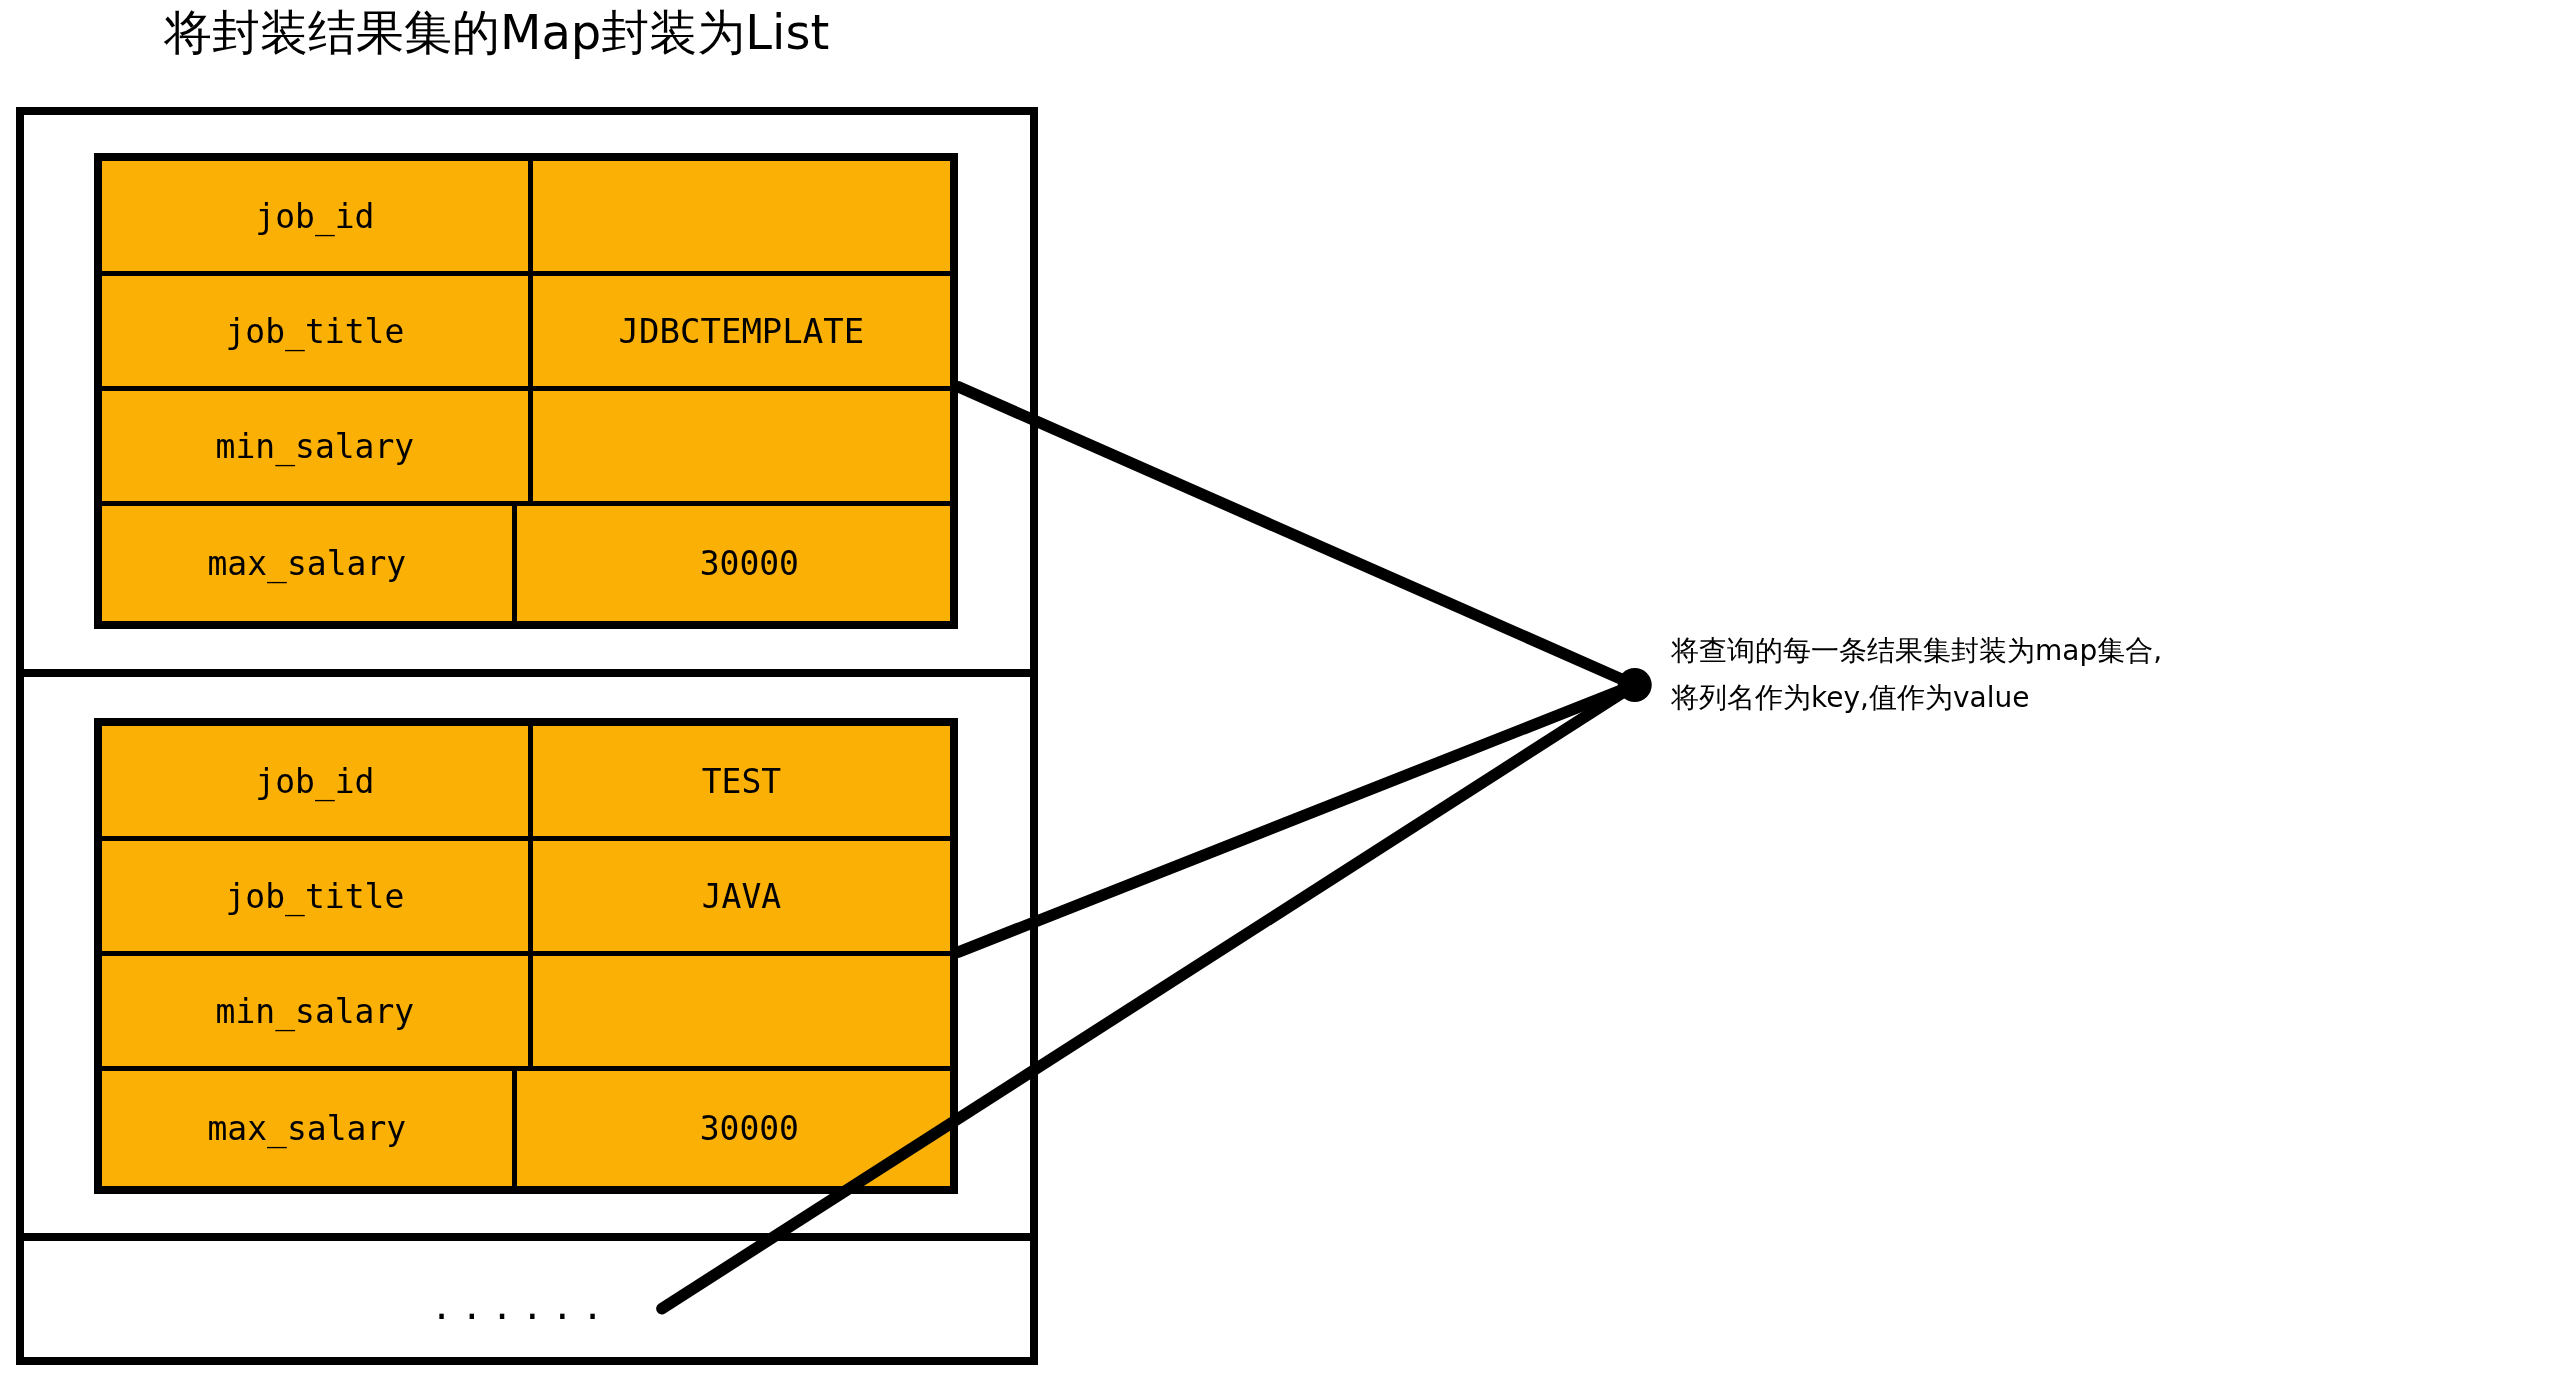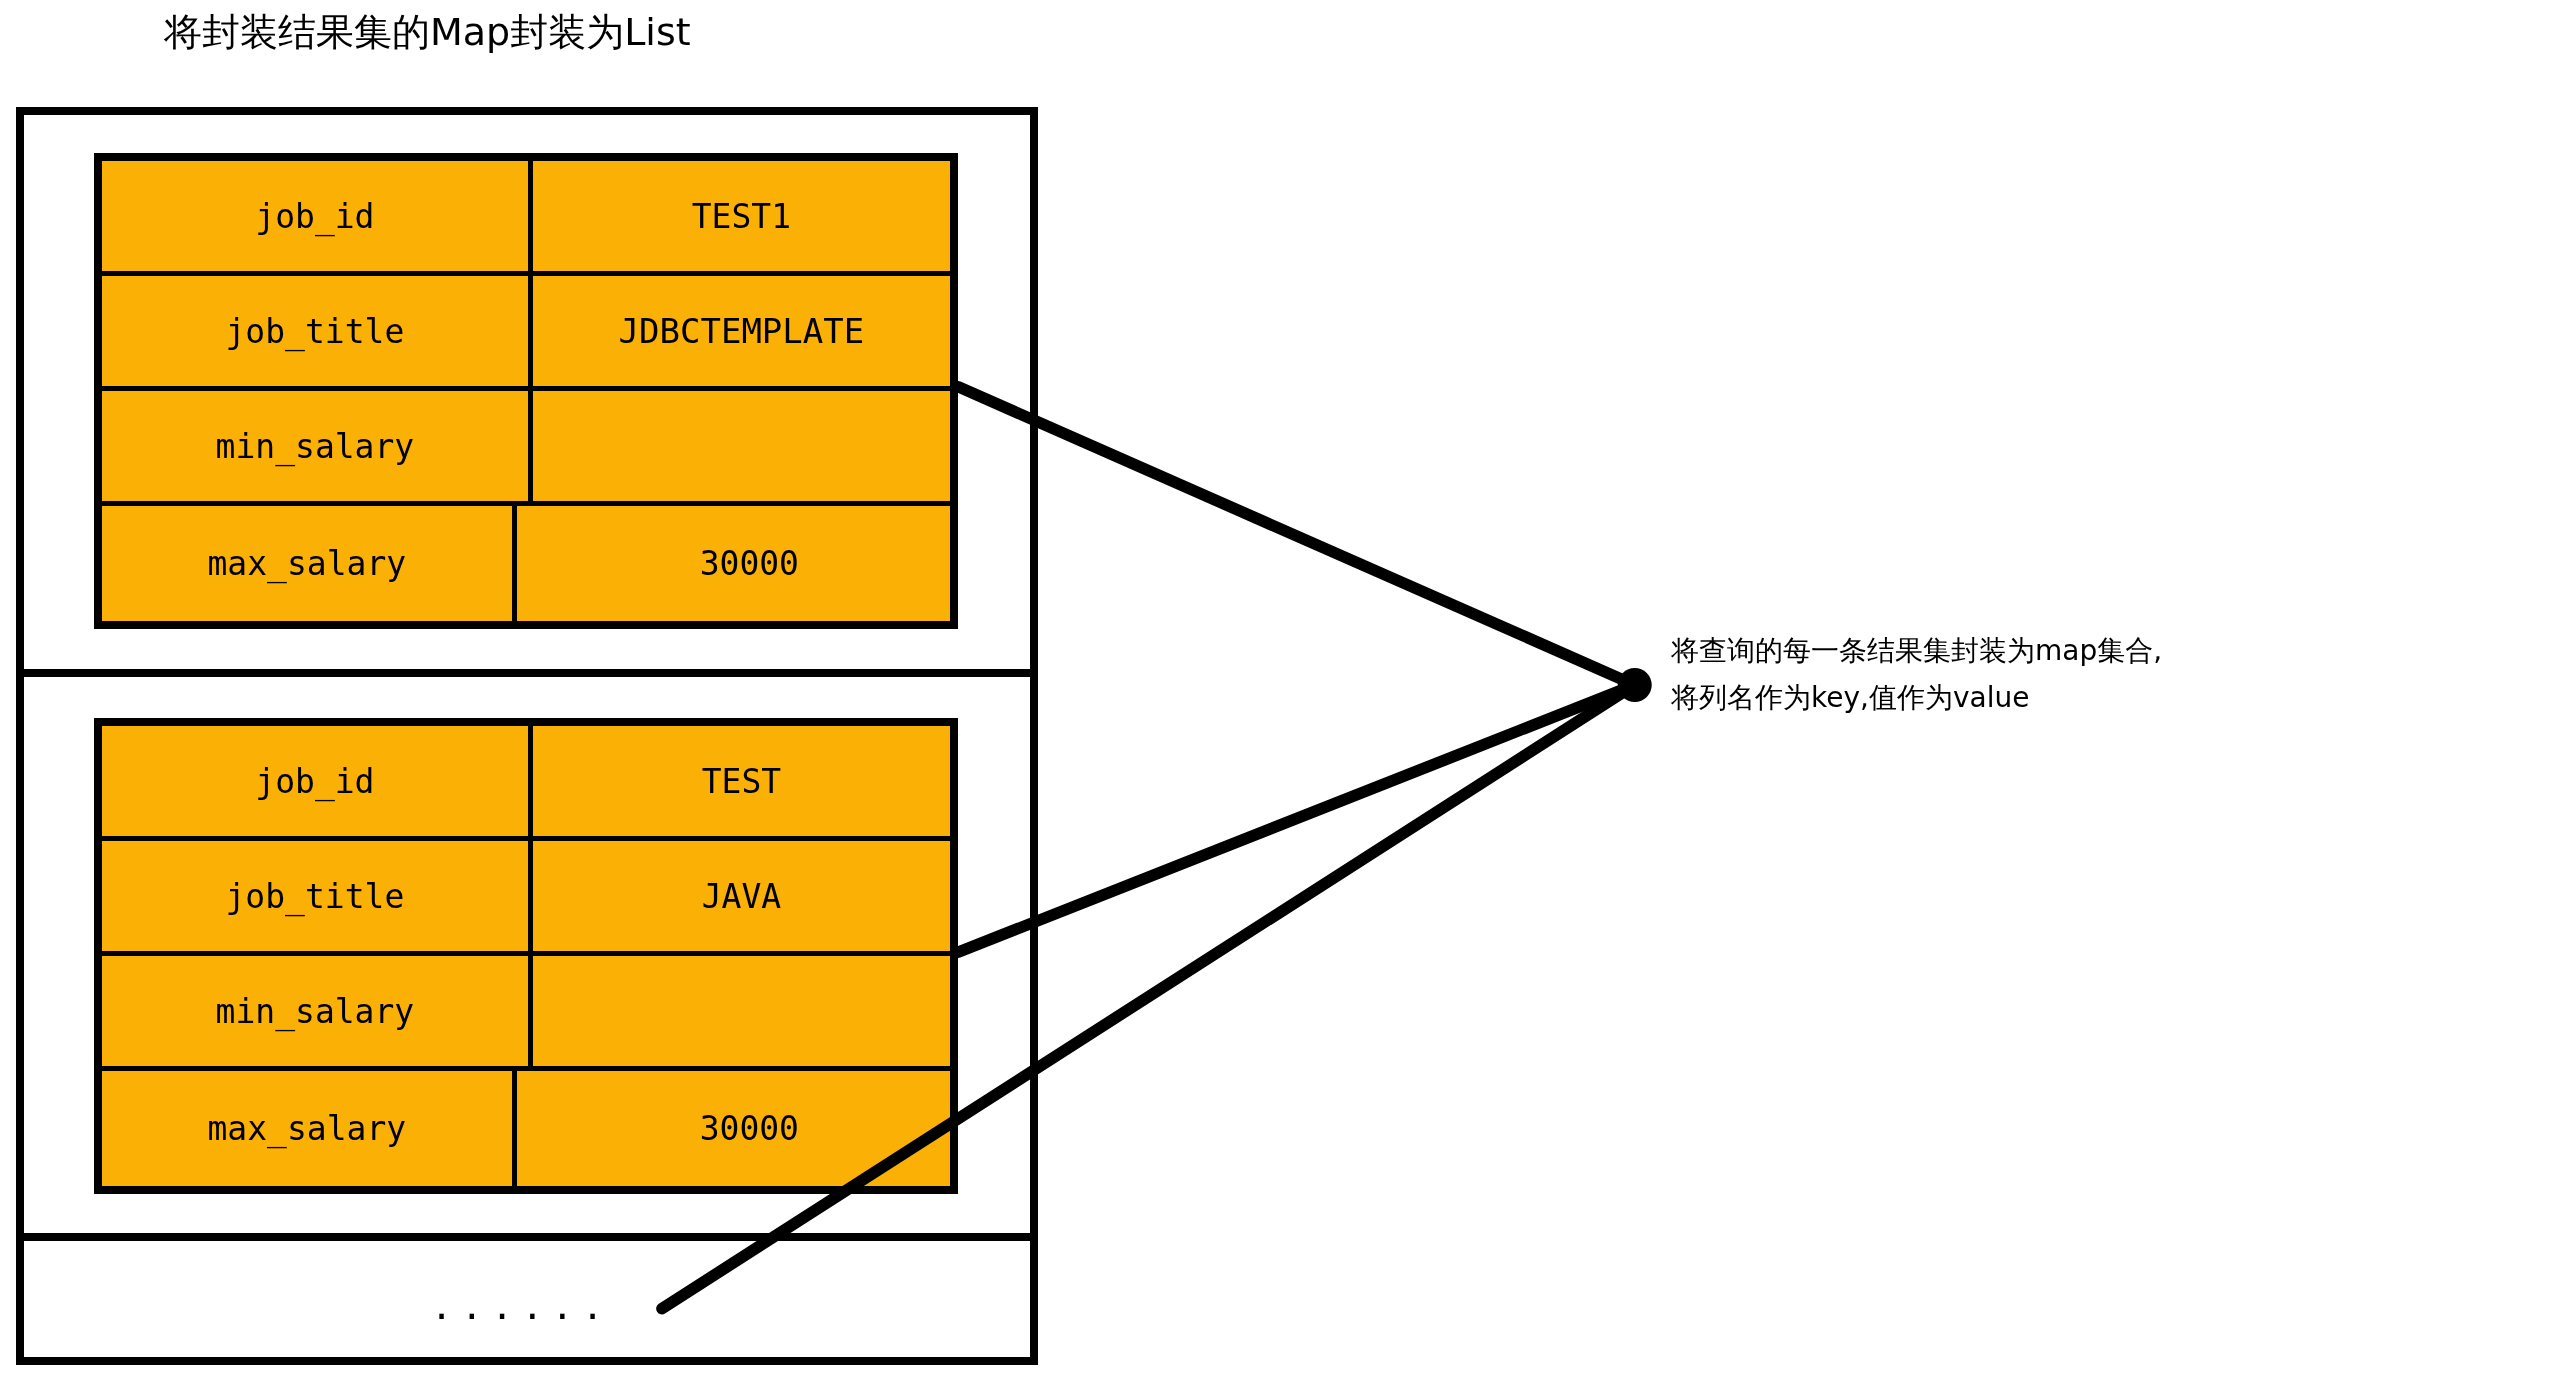--- a/index.html
+++ b/index.html
@@ -5,21 +5,21 @@
   html,body{margin:0;padding:0;background:#ffffff;}
   body{width:2576px;height:1376px;position:relative;overflow:hidden;
        font-family:"DejaVu Sans Mono","Liberation Mono",monospace;}
 
   #stage{position:absolute;left:0;top:0;width:2576px;height:1376px;}
 
   
   .title{
     position:absolute;left:164px;top:11px;
     font-family:"DejaVu Sans","Liberation Sans",sans-serif;
-    font-size:38px;line-height:43px;color:#000;white-space:nowrap;
+    font-size:48px;line-height:43px;color:#000;white-space:nowrap;
     letter-spacing:0px;
   }
 
   
   .list-box{
     position:absolute;left:16.4px;top:107px;width:1022px;height:1258px;
     border:8px solid #000;box-sizing:border-box;background:#fff;
   }
   .list-divider{
     position:absolute;left:16.4px;height:8px;background:#000;width:1022px;
@@ -81,21 +81,20 @@
 
   <div class="title">将封装结果集的Map封装为List</div>
 
   <div class="list-box"></div>
   <div class="list-divider" id="div1"></div>
   <div class="list-divider" id="div2"></div>
 
   <div class="map-table" id="map1">
     <div class="map-row">
       <div class="cell cell-key">job_id</div>
-      <div class="cell cell-val">TEST1</div>
     </div>
     <div class="map-row">
       <div class="cell cell-key">job_title</div>
       <div class="cell cell-val small">JDBCTEMPLATE</div>
     </div>
     <div class="map-row">
       <div class="cell cell-key">min_salary</div>
     </div>
     <div class="map-row">
       <div class="cell cell-key">max_salary</div>

